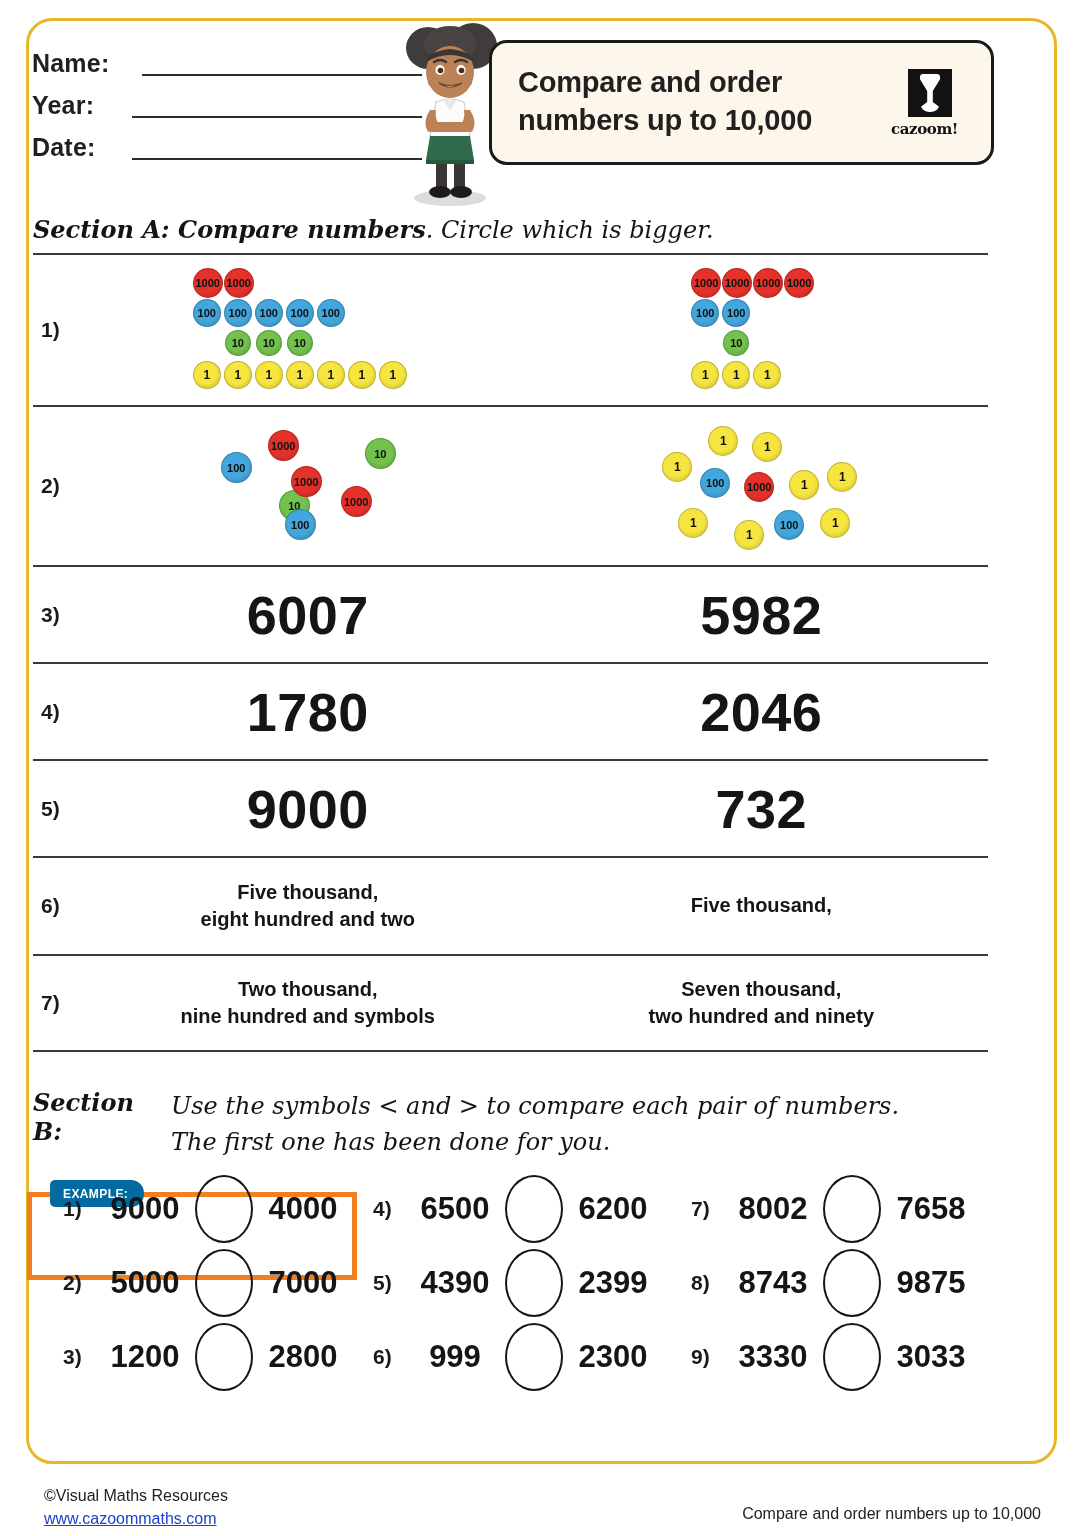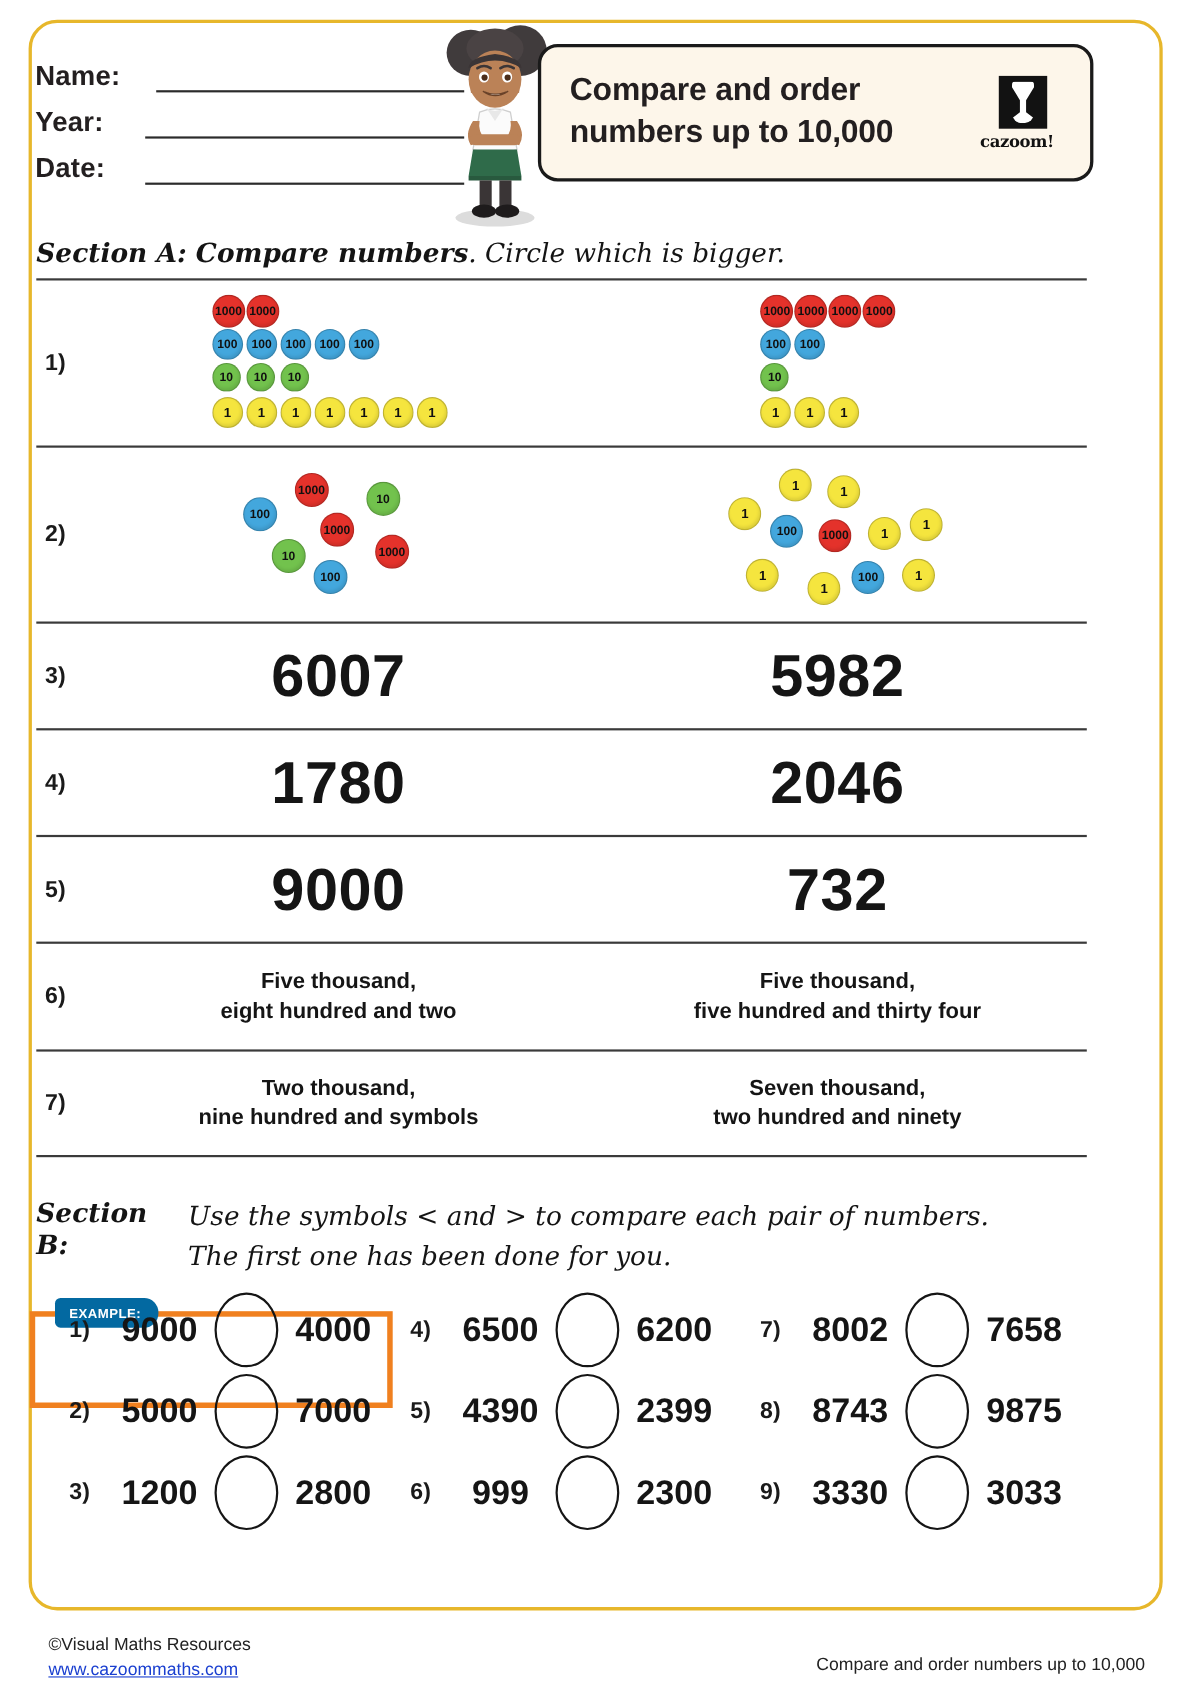--- a/index.html
+++ b/index.html
@@ -23,21 +23,21 @@
     width: 1031px; height: 1446px;
     border: 3px solid #e7b72b;
     border-radius: 26px;
     background: #ffffff;
   }
 
   
   #header { position: absolute; left: 0; top: 0; width: 100%; height: 200px; }
 
   .name-block { position: absolute; left: 32px; top: 42px; width: 390px; }
-  .name-row { display: flex; align-items: flex-end; height: 42px; }
+  .name-row { display: flex; align-items: center; height: 42px; }
   .name-label {
     font-size: 25px; font-weight: bold; color: #231f20;
     width: 100px; flex: none; letter-spacing: .2px;
   }
   .name-line { flex: 1; border-bottom: 2px solid #2b2b2b; height: 26px; margin-left: 4px; }
   .nl-name  { margin-left: 10px; }
   .nl-year  { margin-left: 0px; }
   .nl-date  { margin-left: 0px; }
 
   
@@ -114,21 +114,21 @@
   .disc {
     position: absolute;
     border-radius: 50%;
     display: flex; align-items: center; justify-content: center;
     font-weight: bold; color: #101010;
     border: 1px solid rgba(0,0,0,.22);
     box-shadow: inset -1px -2px 3px rgba(0,0,0,.10);
   }
   .disc.d1000 { background: #e4322b; }
   .disc.d100  { background: #43a7dd; }
-  .disc.d10   { background: #72c24d; }
+  .disc.d10   { background: #72c24d; margin-left: 32px; }
   .disc.d1    { background: #f5e53e; }
 
   
   #sectionB { position: absolute; left: 33px; top: 1172px; width: 960px; height: 250px; }
   .bcol { position: absolute; top: 0; width: 320px; }
   .bcol-1 { left: 30px; }
   .bcol-2 { left: 340px; }
   .bcol-3 { left: 658px; }
   .bitem {
     position: relative; height: 74px;
@@ -343,21 +343,20 @@
     <span class="qnum">6)</span>
     <div class="qcell">
       <div class="words">
         <div>Five thousand,</div>
         <div>eight hundred and two</div>
       </div>
     </div>
     <div class="qcell">
       <div class="words">
         <div>Five thousand,</div>
-        <div>five hundred and thirty four</div>
       </div>
     </div>
   </div>
 
   <div class="qrow row-words">
     <span class="qnum">7)</span>
     <div class="qcell">
       <div class="words">
         <div>Two thousand,</div>
         <div>nine hundred and symbols</div>

